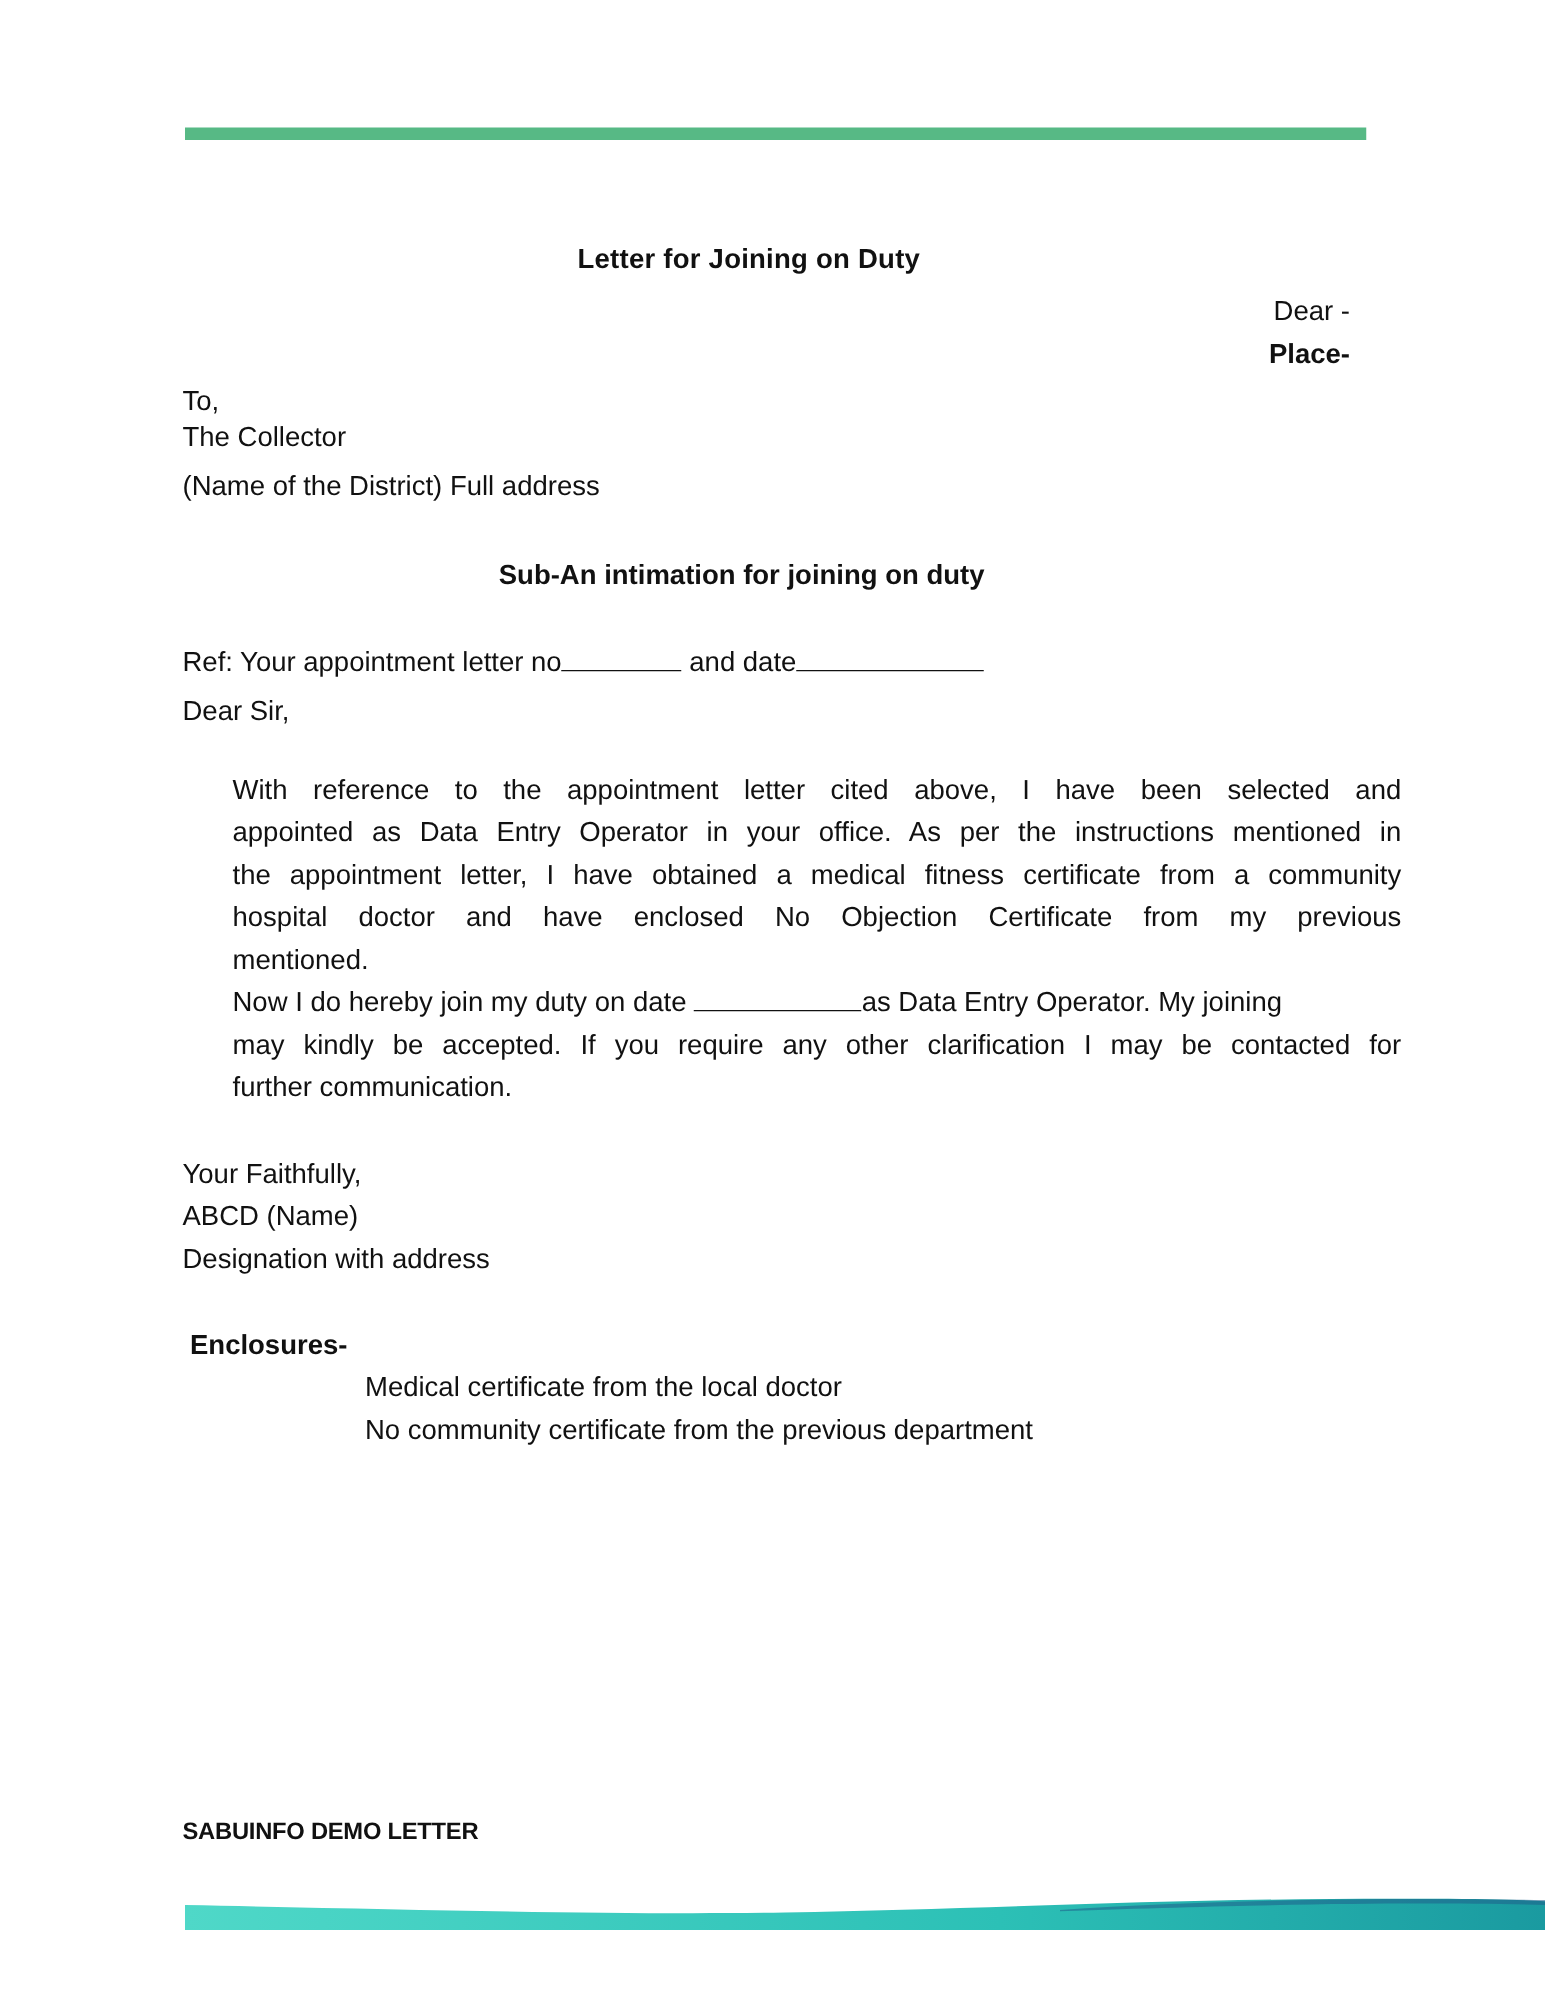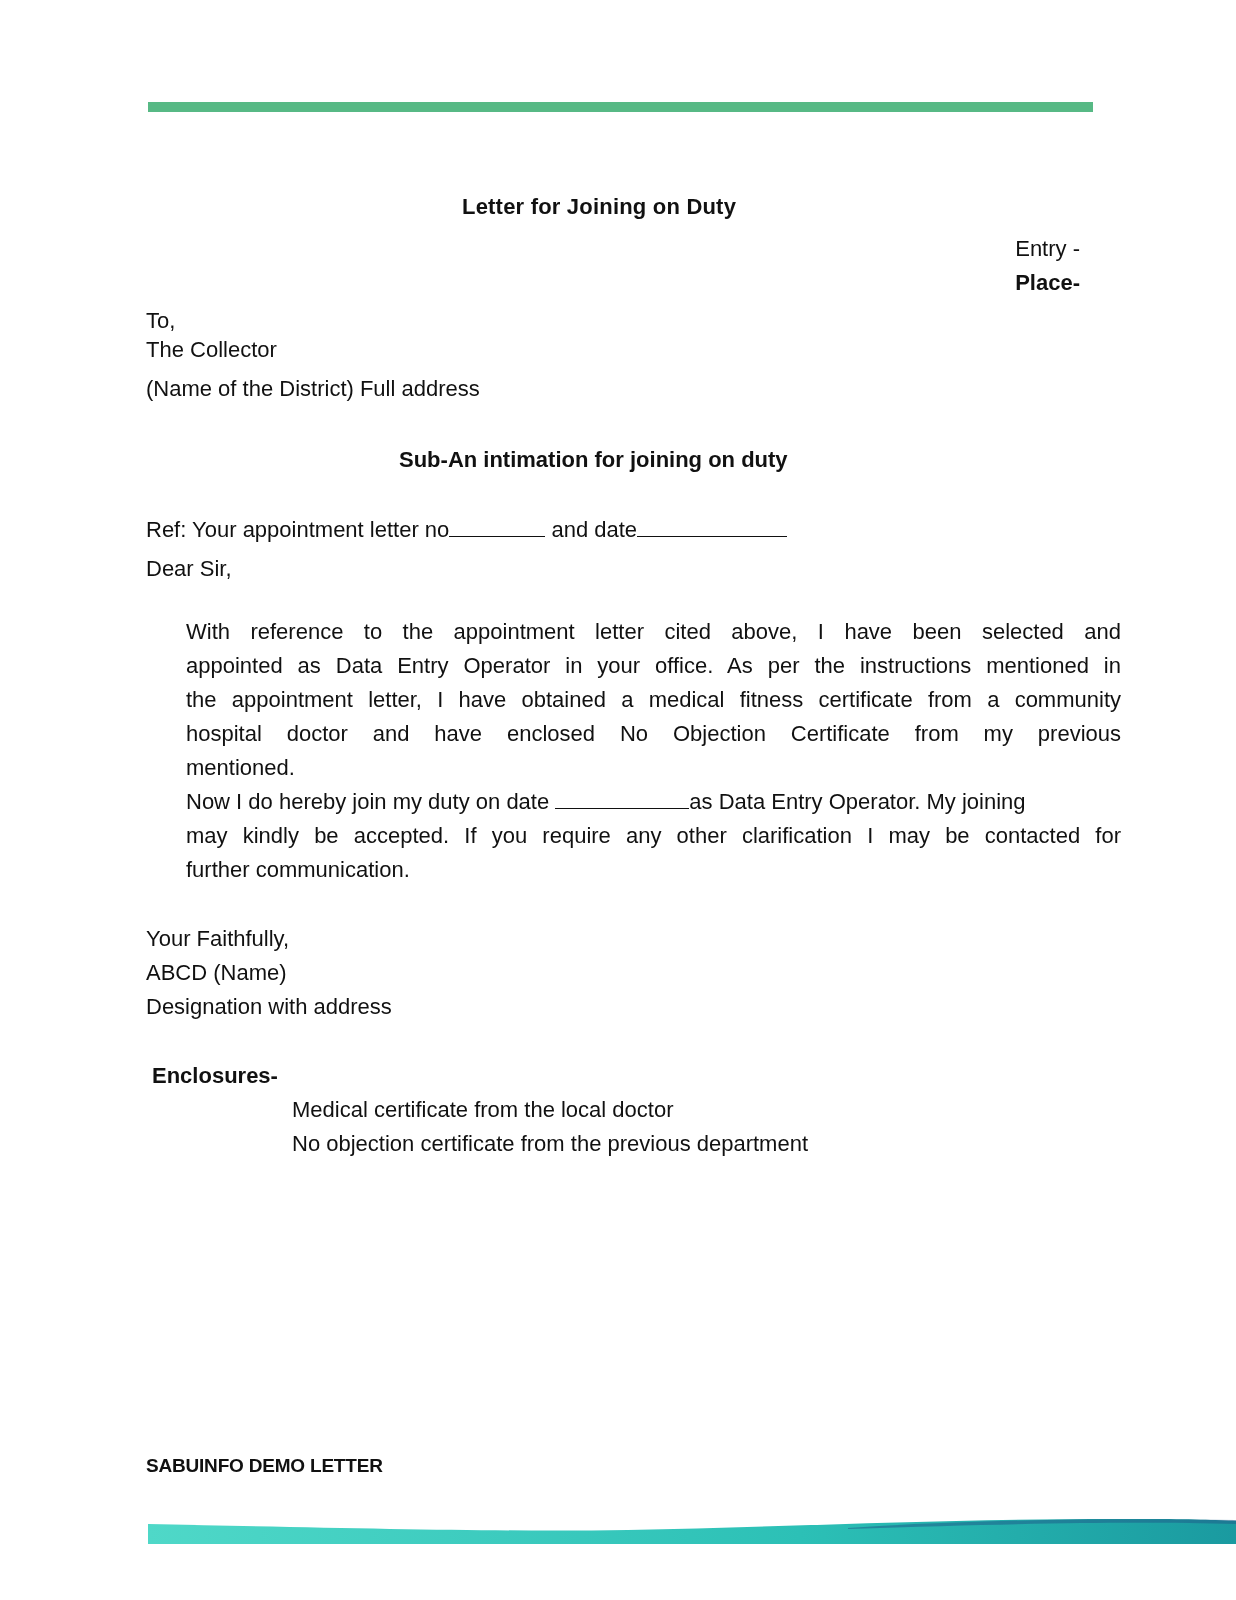--- a/index.html
+++ b/index.html
@@ -20,21 +20,21 @@
   .footer { left: 146px; top: 1453px; font-size: 19px; font-weight: bold; letter-spacing: -0.2px; }
   .encl-item { left: 292px; }
 </style>
 </head>
 <body>
 
 <div class="top-bar"></div>
 
 <div class="t title">Letter for Joining on Duty</div>
 
-<div class="t right" style="top:236px;">Entry -</div>
+<div class="t right" style="top:236px;">Dear -</div>
 <div class="t right" style="top:270px;font-weight:bold;">Place-</div>
 
 <div class="t left" style="top:308px;">To,</div>
 <div class="t left" style="top:337px;">The Collector</div>
 <div class="t left" style="top:376px;">(Name of the District) Full address</div>
 
 <div class="t subject">Sub-An intimation for joining on duty</div>
 
 <div class="t left" style="top:517px;">
   <span>Ref: Your appointment letter no</span><span class="blank" style="width:96px;"></span><span> and date</span><span class="blank" style="width:150px;"></span>
@@ -55,21 +55,21 @@
 </div>
 <div class="jline" style="top:823px;">may kindly be accepted. If you require any other clarification I may be contacted for</div>
 <div class="jline lastline" style="top:857px;">further communication.</div>
 
 <div class="t left" style="top:926px;">Your Faithfully,</div>
 <div class="t left" style="top:960px;">ABCD (Name)</div>
 <div class="t left" style="top:994px;">Designation with address</div>
 
 <div class="t bold" style="left:152px; top:1063px;">Enclosures-</div>
 <div class="t encl-item" style="top:1097px;">Medical certificate from the local doctor</div>
-<div class="t encl-item" style="top:1131px;">No objection certificate from the previous department</div>
+<div class="t encl-item" style="top:1131px;">No community certificate from the previous department</div>
 
 <div class="t footer">SABUINFO DEMO LETTER</div>
 
 <svg class="bottom-bar" viewBox="0 0 1088 28" preserveAspectRatio="none">
   <defs>
     <linearGradient id="wg" x1="0" y1="0" x2="1" y2="0">
       <stop offset="0" stop-color="#4fd8c8"></stop>
       <stop offset="0.6" stop-color="#2cc0b6"></stop>
       <stop offset="1" stop-color="#1a9aa0"></stop>
     </linearGradient>

